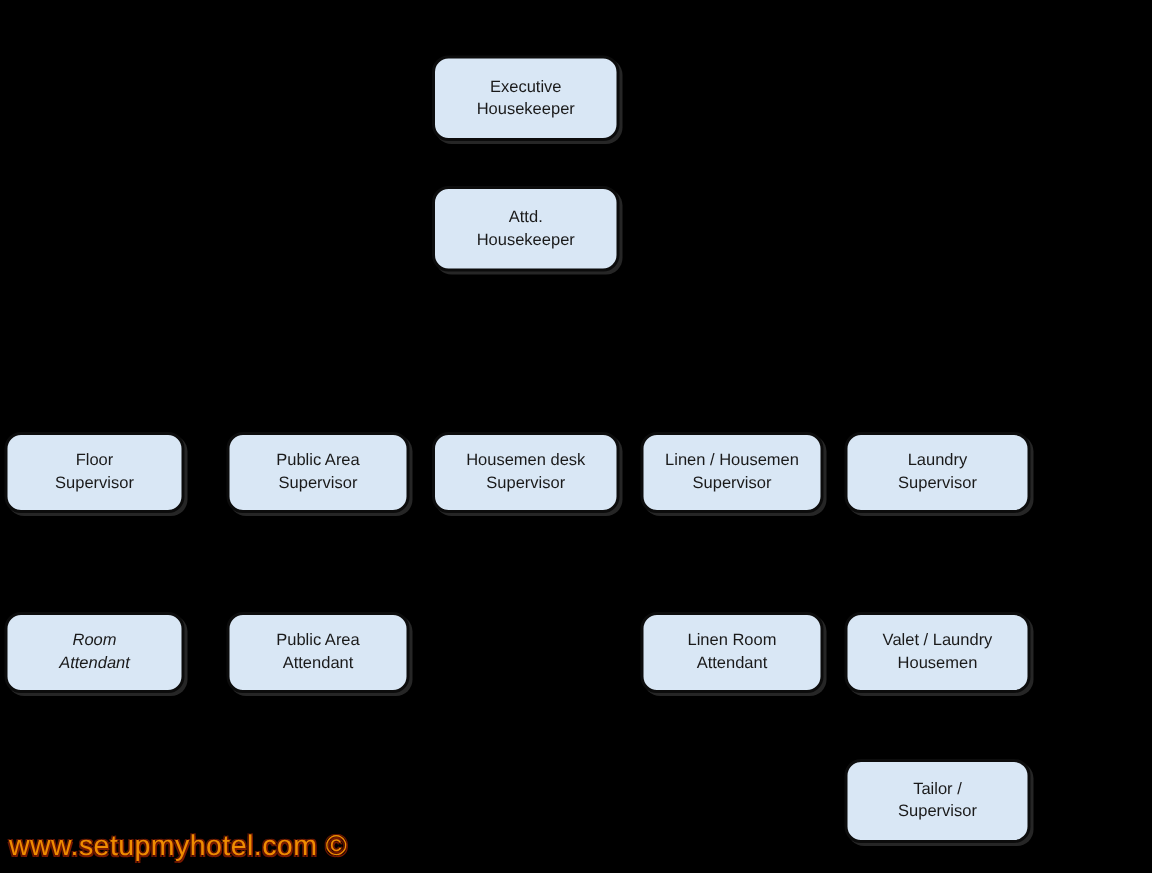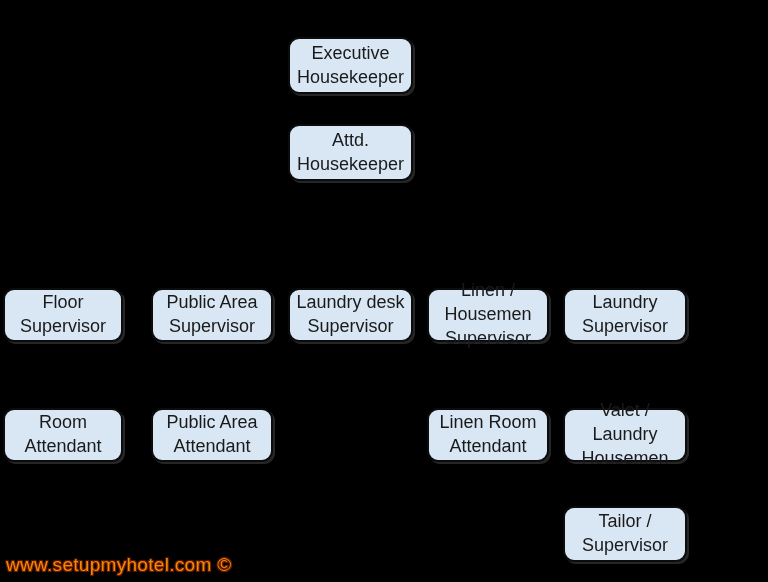--- a/index.html
+++ b/index.html
@@ -22,34 +22,34 @@
     border-radius: 11px;
     box-shadow: 2px 2px 0 #262626;
     display: flex;
     align-items: center;
     justify-content: center;
     text-align: center;
     box-sizing: border-box;
   }
   .node .label {
     color: #1a1a1a;
-    font-size: 18px;
+    font-size: 11px;
     line-height: 1.32;
     white-space: pre-line;
     padding: 2px 4px;
   }
   
   .n-exec    { left: 288px; top: 37px;  width: 125px; height: 57px; }
   .n-asst    { left: 288px; top: 124px; width: 125px; height: 57px; }
   .n-floor   { left: 3px;   top: 288px; width: 120px; height: 54px; align-items: center; }
   .n-pasup   { left: 151px; top: 288px; width: 122px; height: 54px; }
   .n-cdsup   { left: 288px; top: 288px; width: 125px; height: 54px; }
   .n-lusup   { left: 427px; top: 288px; width: 122px; height: 54px; }
   .n-lasup   { left: 563px; top: 288px; width: 124px; height: 54px; }
-  .n-room    { left: 3px;   top: 408px; width: 120px; height: 54px; }
+  .n-room    { left: 3px;   top: 408px; width: 120px; height: 54px; font-style: italic; }
   .n-paatt   { left: 151px; top: 408px; width: 122px; height: 54px; }
   .n-house   { left: 288px; top: 408px; width: 125px; height: 54px; }
   .n-lratt   { left: 427px; top: 408px; width: 122px; height: 54px; }
   .n-valet   { left: 563px; top: 408px; width: 124px; height: 54px; }
   .n-tailor  { left: 563px; top: 506px; width: 124px; height: 56px; }
   .watermark {
     position: absolute;
     left: 6px;
     top: 554px;
     font-size: 19px;
@@ -78,21 +78,21 @@
     <span class="label">Floor
 Supervisor</span>
   </div>
 
   <div class="node n-pasup">
     <span class="label">Public Area
 Supervisor</span>
   </div>
 
   <div class="node n-cdsup">
-    <span class="label">Laundry desk
+    <span class="label">Housemen desk
 Supervisor</span>
   </div>
 
   <div class="node n-lusup">
     <span class="label">Linen / Housemen
 Supervisor</span>
   </div>
 
   <div class="node n-lasup">
     <span class="label">Laundry

